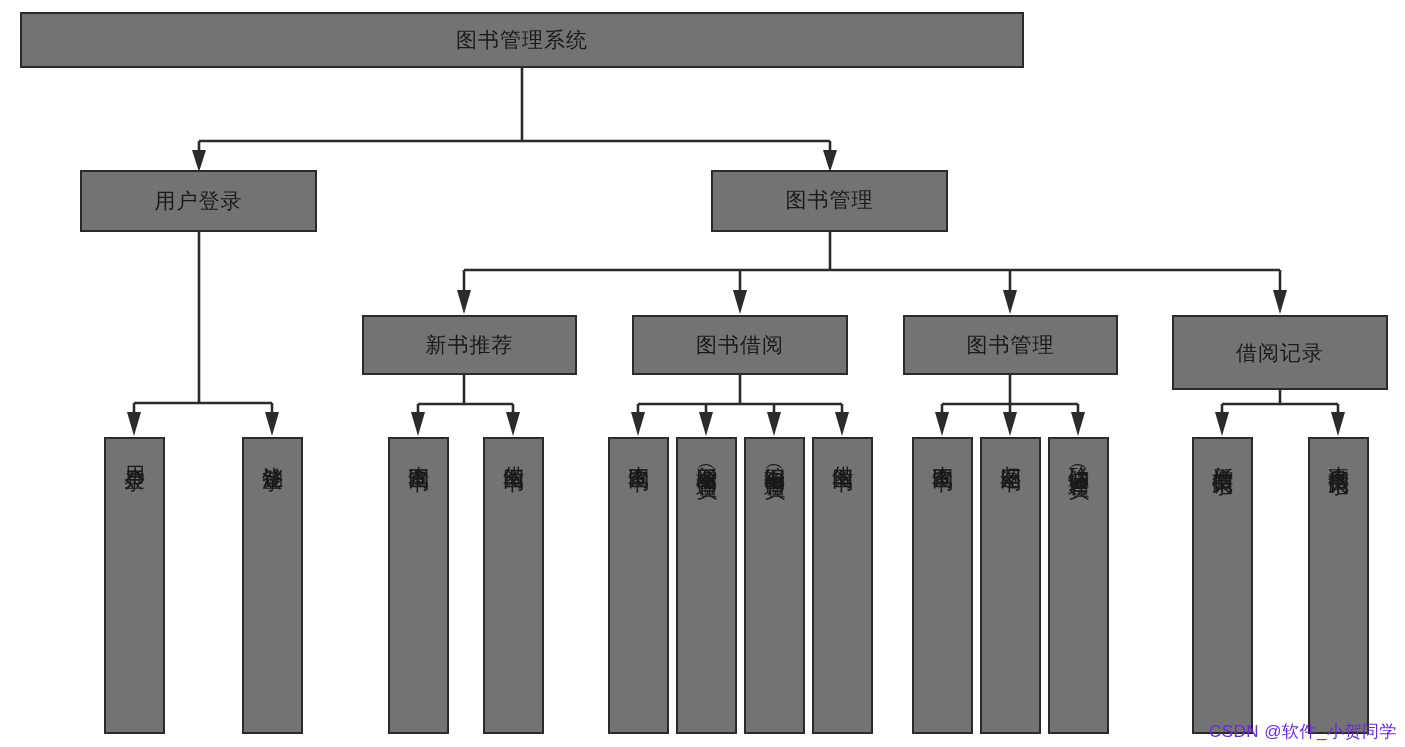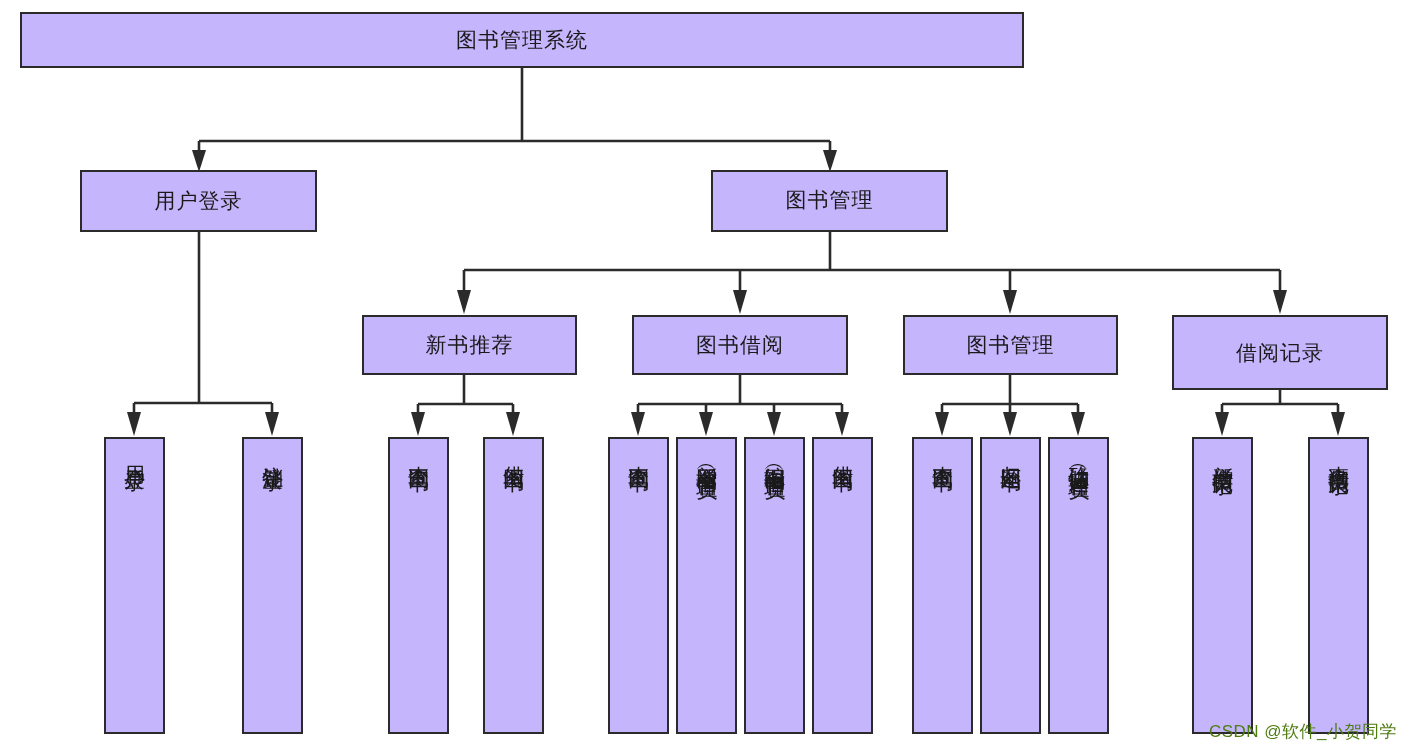--- a/index.html
+++ b/index.html
@@ -32,21 +32,21 @@
     stroke-width: 2.6;
     fill: none;
   }
   #edges polygon {
     fill: #2b2b2b;
   }
   
   .node {
     position: absolute;
     box-sizing: border-box;
-    background: #c4b5fd;
+    background: #737373;
     border: 2.6px solid #2b2b2b;
     display: flex;
     align-items: center;
     justify-content: center;
     color: #1a1a1a;
   }
   .node.horiz {
     font-size: 21px;
     letter-spacing: 1px;
     line-height: 1.2;
@@ -67,21 +67,21 @@
     letter-spacing: 2px;
     white-space: nowrap;
     display: block;
   }
   
   #watermark {
     position: absolute;
     right: 8px;
     bottom: 4px;
     font-size: 17px;
-    color: #4d7c0f;
+    color: #6d28d9;
     letter-spacing: 0.5px;
     white-space: nowrap;
   }
 </style>
 </head>
 <body>
 
 <div id="canvas">
 
   <svg id="edges" viewBox="0 0 1405 747">

